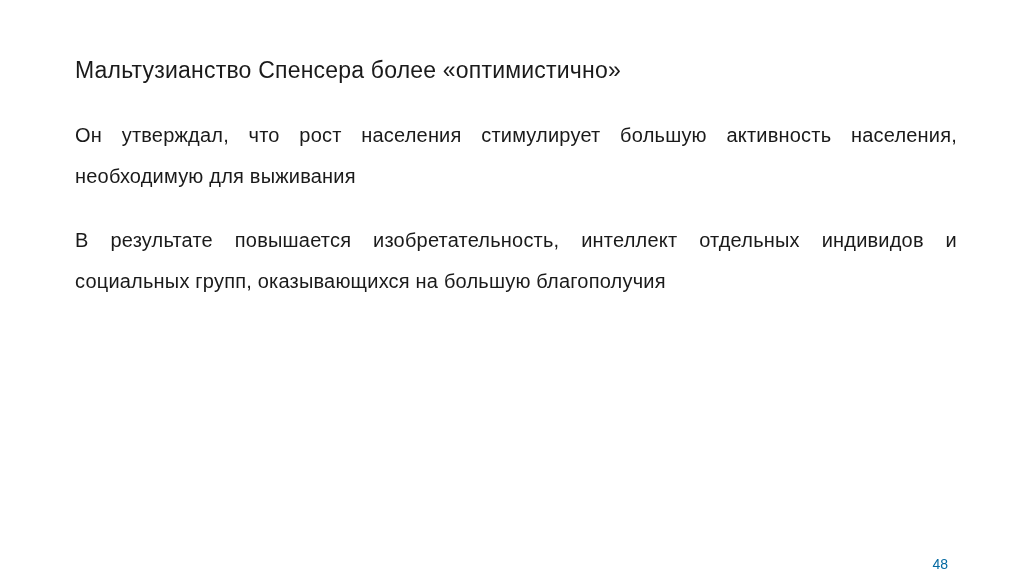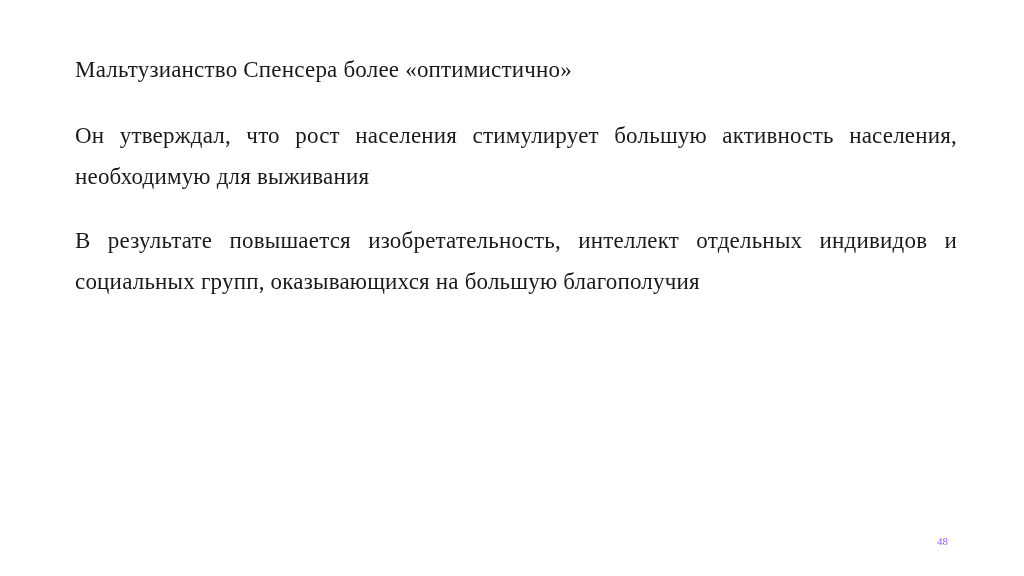--- a/index.html
+++ b/index.html
@@ -5,55 +5,55 @@
   html, body {
     margin: 0;
     padding: 0;
   }
   .slide {
     position: relative;
     width: 1024px;
     height: 576px;
     background: #ffffff;
     overflow: hidden;
-    font-family: Liberation Serif, serif;
+    font-family: Liberation Sans, sans-serif;
     box-sizing: border-box;
   }
   .content {
     position: absolute;
     top: 50px;
     left: 75px;
     width: 882px;
   }
   .slide-title {
     font-size: 23px;
     line-height: 40px;
     color: #1a1a1a;
     font-weight: 400;
     text-align: left;
     margin: 0 0 25px 0;
     letter-spacing: 0.2px;
   }
   .slide-paragraph {
-    font-size: 23px;
+    font-size: 20px;
     line-height: 41px;
     color: #1a1a1a;
     font-weight: 400;
     text-align: justify;
     text-align-last: left;
     margin: 0 0 23px 0;
     letter-spacing: 0.2px;
   }
   .page-number {
     position: absolute;
     right: 76px;
-    bottom: 28px;
-    font-size: 11px;
+    bottom: 5px;
+    font-size: 14px;
     line-height: 13px;
-    color: #8b5cf6;
+    color: #0369a1;
     font-weight: 400;
   }
 </style>
 </head>
 <body>
 
 <div class="slide">
   <div class="content">
     <h1 class="slide-title">Мальтузианство Спенсера более «оптимистично»</h1>
     <p class="slide-paragraph">Он утверждал, что рост населения стимулирует большую активность населения, необходимую для выживания</p>

